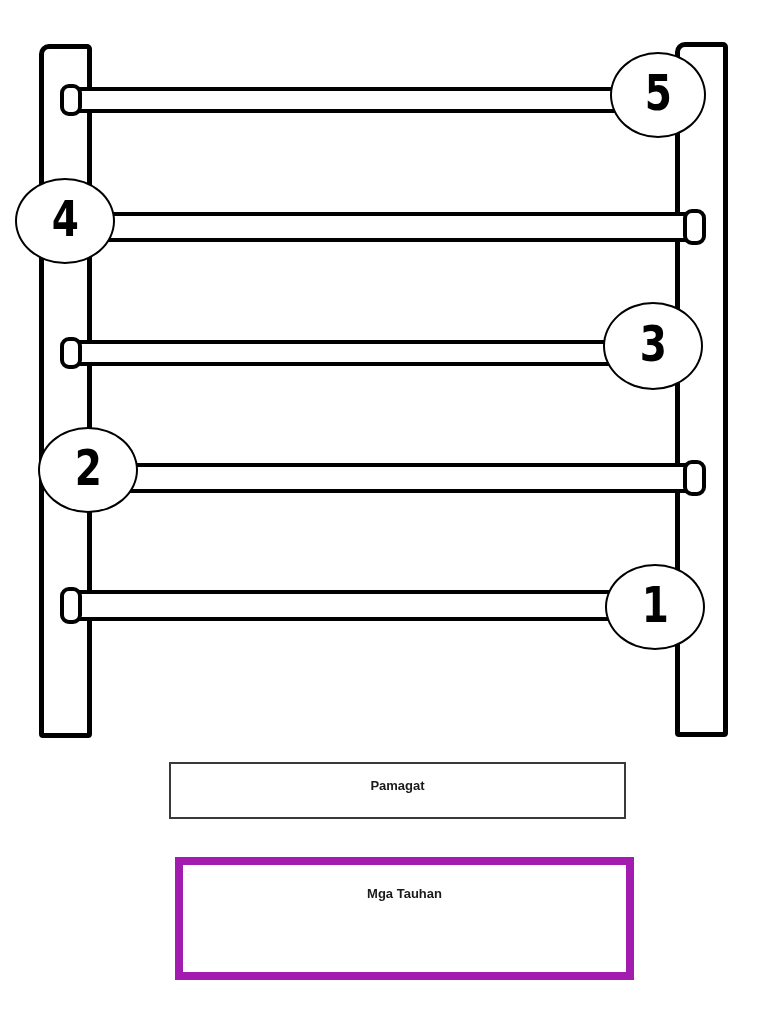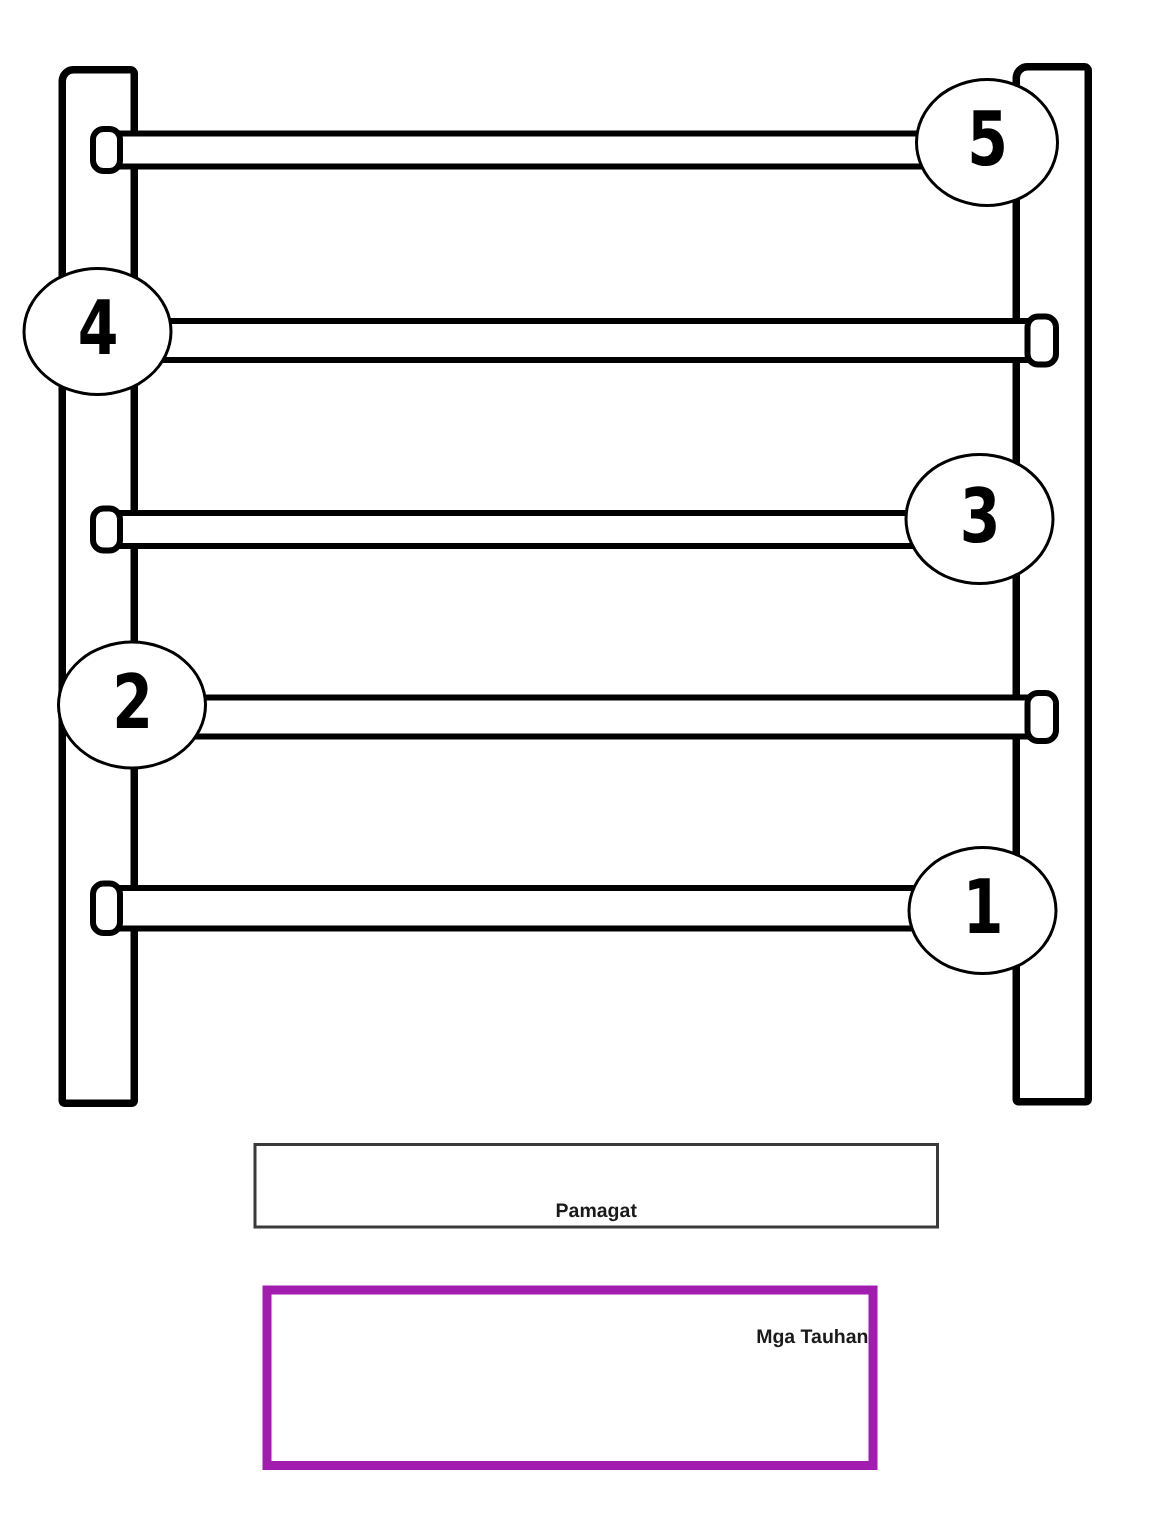--- a/index.html
+++ b/index.html
@@ -86,46 +86,46 @@
   .title-box {
     position: absolute;
     left: 169px; top: 762px;
     width: 457px; height: 57px;
     box-sizing: border-box;
     border: 2px solid #3a3a3a;
     background: #ffffff;
     display: flex;
     flex-direction: column;
     align-items: center;
-    justify-content: space-between;
-    padding-bottom: 2px;
+    justify-content: center;
+    padding-bottom: 18px;
     z-index: 5;
   }
   .blank-line {
     font-size: 12px;
     line-height: 8px;
     color: #000000;
     white-space: nowrap;
     overflow: hidden;
     max-width: 400px;
   }
   .box-label {
     font-size: 13px;
     font-weight: bold;
     color: #1a1a1a;
     line-height: 17px;
   }
   .chars-box {
     position: absolute;
     left: 175px; top: 857px;
-    width: 410px; height: 123px;
+    width: 459px; height: 123px;
     box-sizing: border-box;
-    border: 6px solid #a21caf;
+    border: 8px solid #a21caf;
     background: #ffffff;
-    text-align: right;
+    text-align: center;
     padding-top: 19px;
     z-index: 5;
   }
 </style>
 </head>
 <body>
 
 <div class="page">
 
   <div>

